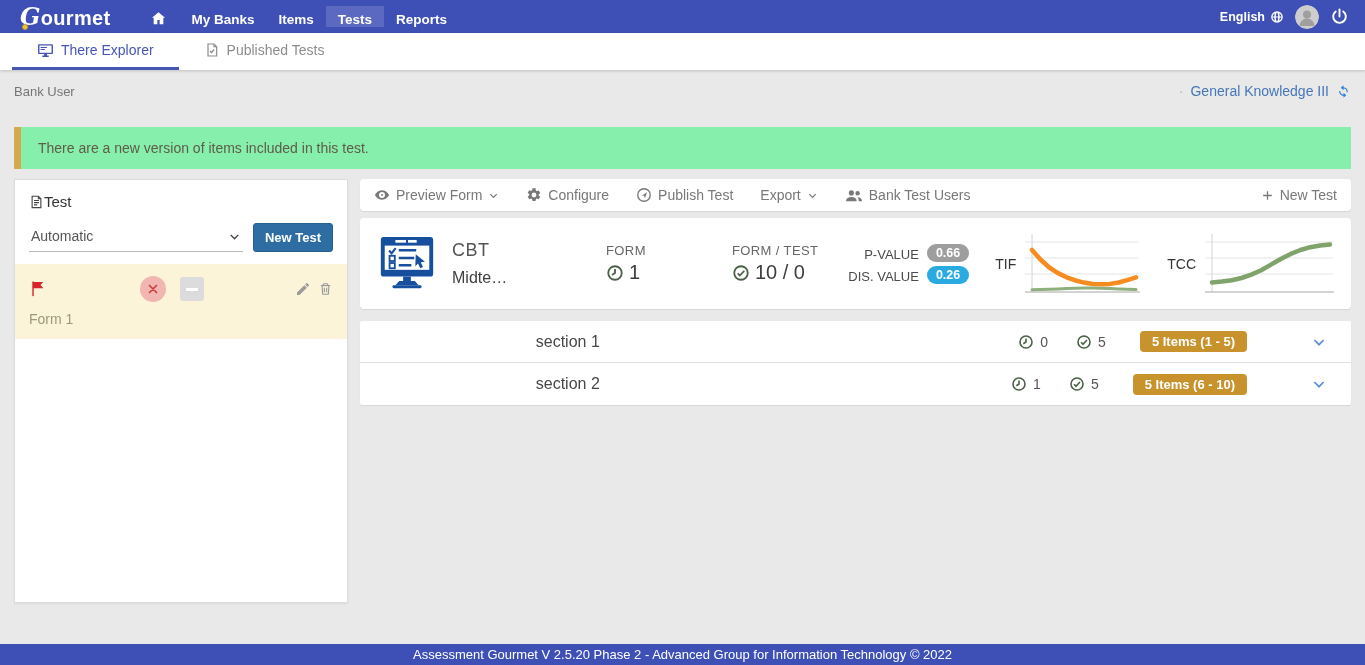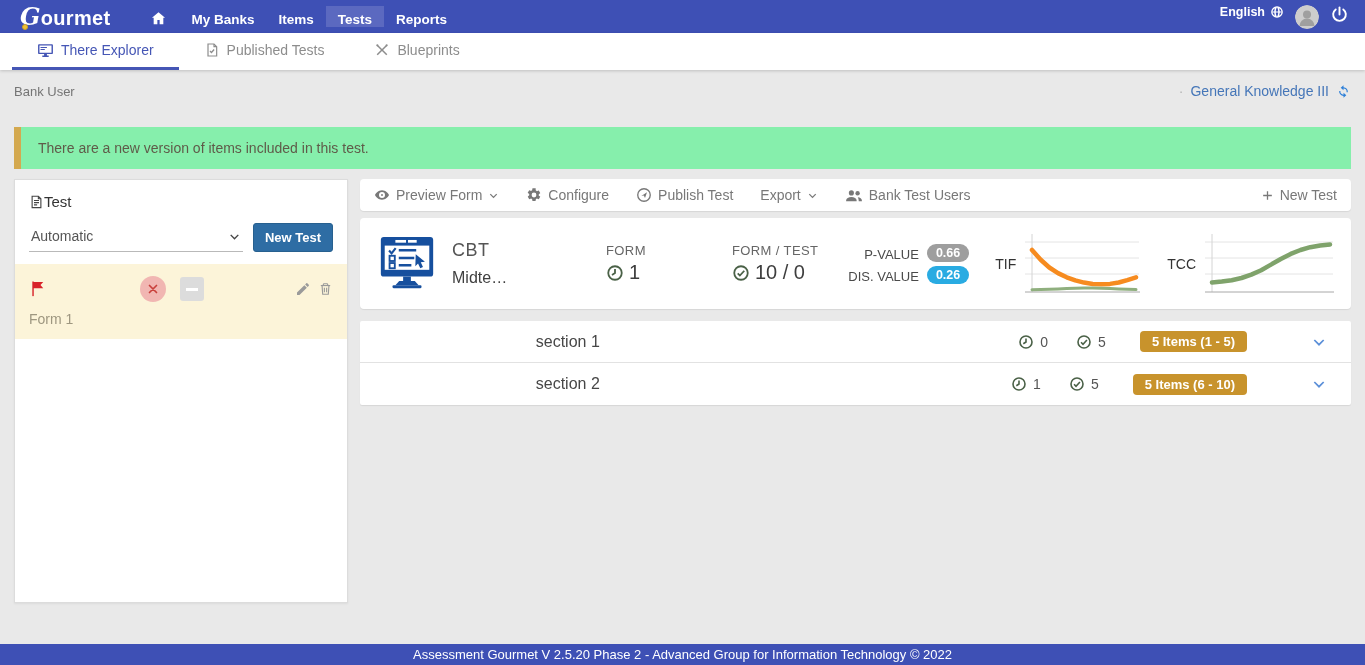--- a/index.html
+++ b/index.html
@@ -7,21 +7,21 @@
   body { font-family:"Liberation Sans", sans-serif; background:#e9e9e9; }
   .page { width:1365px; height:665px; display:flex; flex-direction:column; }
 
   
   .navbar { height:33px; background:#3e50b5; display:flex; align-items:center; padding:0 16px 0 20px; color:#fff; flex:none; }
   .brand { font-size:20px; font-weight:bold; margin-right:28px; position:relative; letter-spacing:.3px; }
   .brand::first-letter { font-family:"DejaVu Serif", serif; font-style:italic; font-size:24px; }
   .brand-dot { position:absolute; left:2px; bottom:1px; width:6px; height:6px; border-radius:50%; background:#f2c233; border:1px solid #caa02a; }
   .nav-item { display:flex; align-items:flex-end; height:21px; padding:0 12px; font-size:13.5px; font-weight:bold; cursor:pointer; }
   .nav-item.active { background:#5b69c0; }
-  .nav-right { margin-left:auto; display:flex; align-items:flex-start; gap:11px; }
+  .nav-right { margin-left:auto; display:flex; align-items:center; gap:11px; }
   .lang { display:flex; align-items:center; gap:5px; font-size:12.5px; font-weight:bold; cursor:pointer; }
   .avatar { width:24px; height:24px; border-radius:50%; overflow:hidden; cursor:pointer; }
   .icon { display:inline-flex; }
 
   
   .tabbar { height:37px; background:#fff; display:flex; align-items:stretch; padding-left:12px; box-shadow:0 1px 3px rgba(0,0,0,.18); flex:none; position:relative; z-index:2; }
   .tab { display:flex; align-items:center; gap:7px; font-size:14px; color:#8d8d8d; padding:0 25px; border-bottom:3px solid transparent; cursor:pointer; }
   .tab.active { color:#4556b5; border-bottom-color:#4556b5; }
   .tab svg { flex:none; }
 
@@ -154,31 +154,20 @@
     </div>
     <div class="tab">
       <span class="icon">
         <svg width="16" height="16" viewBox="0 0 24 24" fill="none" stroke="currentColor" stroke-width="1.8">
             <path d="M6 3h9l4 4v14H6z"></path>
             <path d="M15 3v4h4"></path>
             <path d="M9 13.5l2.2 2.2 4-4.5" stroke-width="2"></path>
           </svg>
       </span>
       <span>Published Tests</span>
-    </div>
-    <div class="tab">
-      <span class="icon">
-        <svg width="16" height="16" viewBox="0 0 24 24" fill="currentColor">
-            <path d="M4 5.6 5.6 4 20 18.4 18.4 20z"></path>
-            <path d="M20 5.6 18.4 4 4 18.4 5.6 20z"></path>
-            <circle cx="5" cy="5" r="1.6"></circle>
-            <circle cx="19" cy="5" r="1.6"></circle>
-          </svg>
-      </span>
-      <span>Blueprints</span>
     </div>
   </nav>
 
   <div class="content">
 
     <div class="crumb-row">
       <span>Bank User</span>
       <div class="bank-switch">
         <span class="crumb-dot">·</span>
         <span>General Knowledge III</span>

